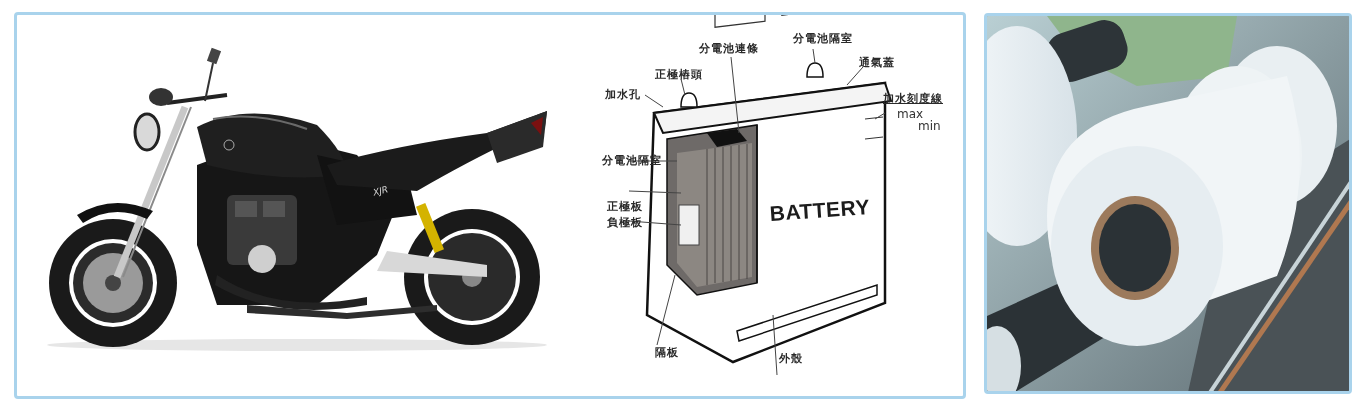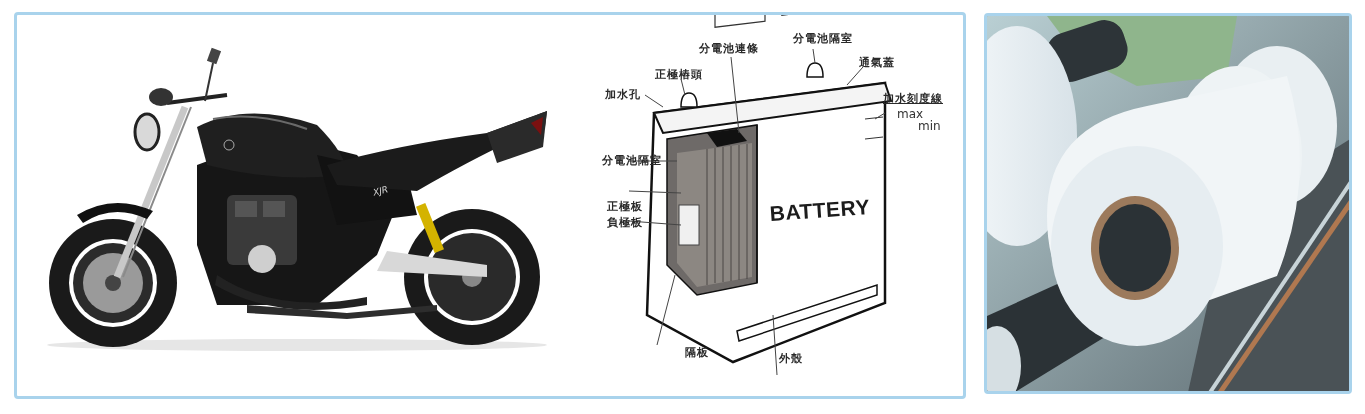--- a/index.html
+++ b/index.html
@@ -168,21 +168,21 @@
   <div class="lbl" style="left:776px; top:16px;">分電池隔室</div>
   <div class="lbl" style="left:638px; top:52px;">正極樁頭</div>
   <div class="lbl" style="left:842px; top:40px;">通氣蓋</div>
   <div class="lbl" style="left:588px; top:72px;">加水孔</div>
   <div class="lbl" style="left:866px; top:76px;text-decoration:underline;">加水刻度線</div>
   <div class="lbl lbl-small" style="left:880px; top:92px;">max</div>
   <div class="lbl lbl-small" style="left:880px; top:104px;padding-left:21px;">min</div>
   <div class="lbl" style="left:566px; top:138px;margin-left:19px;">分電池隔室</div>
   <div class="lbl" style="left:590px; top:184px;">正極板</div>
   <div class="lbl" style="left:590px; top:200px;">負極板</div>
-  <div class="lbl" style="left:668px; top:330px;text-align:right;">隔板</div>
+  <div class="lbl" style="left:638px; top:330px;text-align:right;">隔板</div>
   <div class="lbl" style="left:762px; top:336px;">外殼</div>
 </div>
 
 <div class="panel panel-right">
   <svg width="368" height="381" viewBox="0 0 368 381">
     <defs>
       <linearGradient id="bg" x1="0" y1="0" x2="1" y2="1">
         <stop offset="0" stop-color="#b9cfd3"></stop>
         <stop offset="1" stop-color="#5c6a70"></stop>
       </linearGradient>

